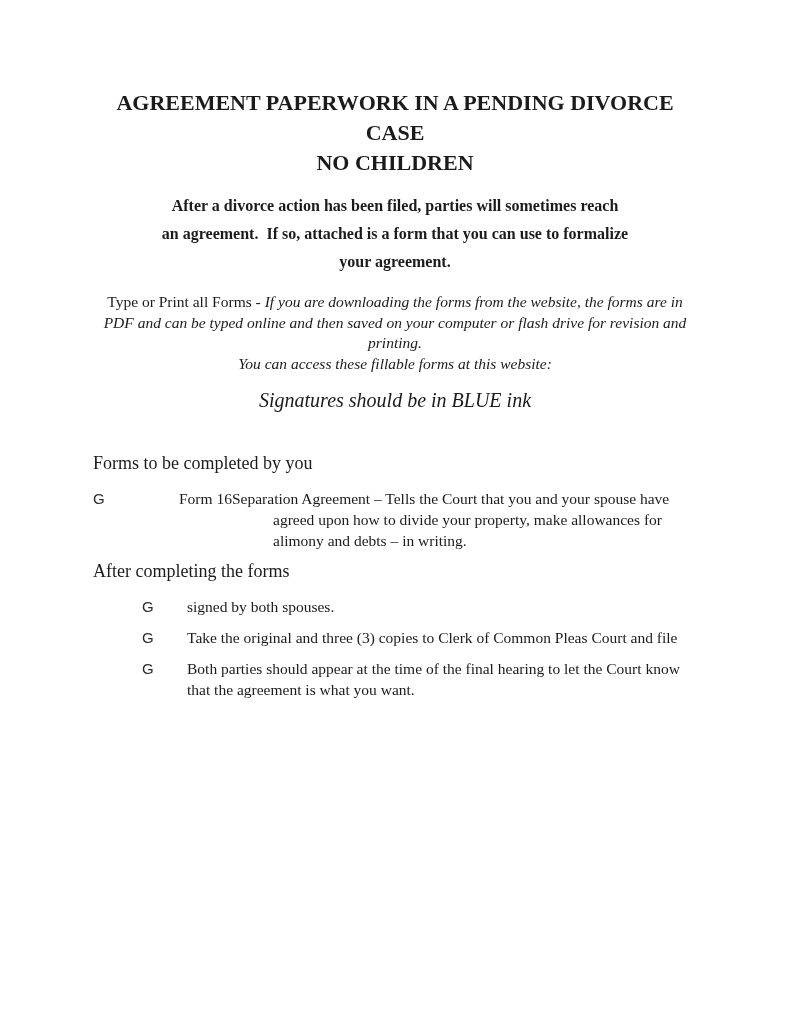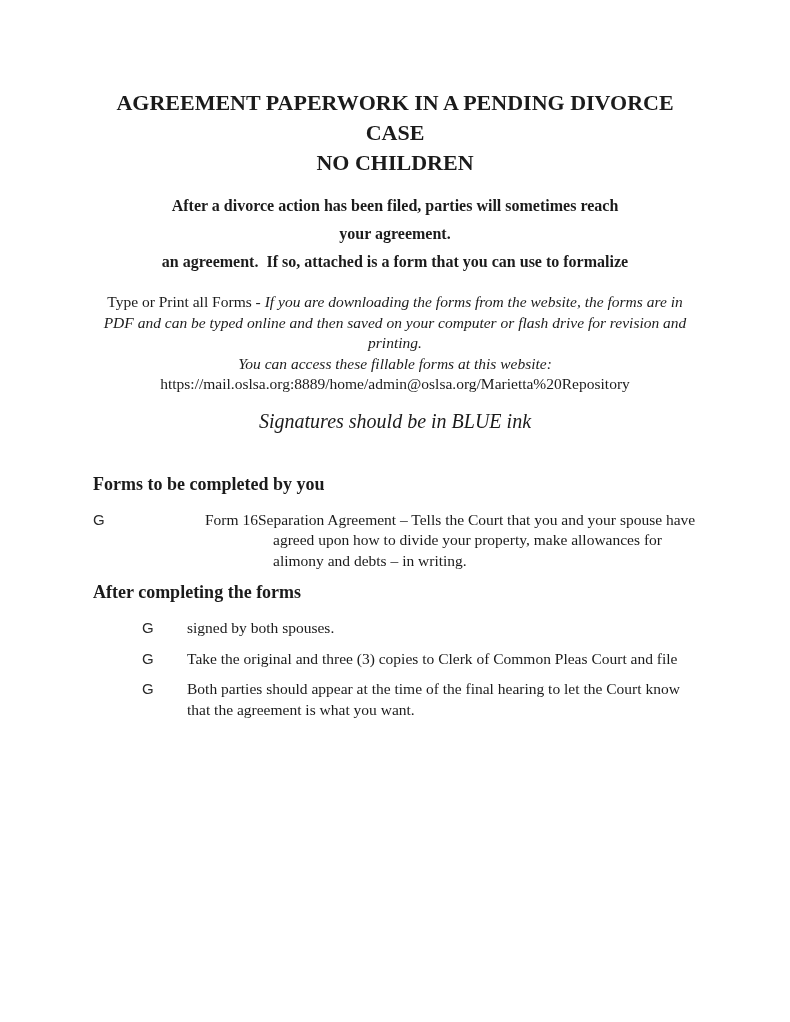--- a/index.html
+++ b/index.html
@@ -47,21 +47,21 @@
   .signature-note {
     margin-top: 13px;
     text-align: center;
     font-style: italic;
     font-size: 20px;
     line-height: 26px;
   }
   .section-heading {
     font-size: 18px;
     line-height: 24px;
-    font-weight: bold;
+    font-weight: normal;
   }
   .sec1 .section-heading { margin-top: 38px; }
   .sec2 .section-heading { margin-top: 8px; }
   .checklist-item {
     position: relative;
     font-size: 15.5px;
     line-height: 20.8px;
   }
   .sec1 .checklist-item { margin-top: 14px; }
   .sec2 .checklist { margin-top: 14px; }
@@ -69,44 +69,43 @@
   .bullet {
     position: absolute;
     top: 0;
     font-family: "Liberation Sans", sans-serif;
     font-size: 15px;
     line-height: 20.8px;
     color: #2a2a2a;
   }
   .sec1 .bullet { left: 0; }
   .sec2 .bullet { left: 49px; }
-  .sec1 .line-first { margin-left: 112px; font-family: Liberation Serif, serif; }
+  .sec1 .line-first { margin-left: 86px; font-family: Liberation Serif, serif; }
   .sec1 .line-wrap  { margin-left: 180px; }
   .sec2 .line       { margin-left: 94px; }
 </style>
 </head>
 <body>
 
 <div class="page">
 
   <div class="title">
     <div>AGREEMENT PAPERWORK IN A PENDING DIVORCE CASE</div>
     <div>NO CHILDREN</div>
   </div>
 
   <div class="intro">
     <div>After a divorce action has been filed, parties will sometimes reach</div>
+    <div>an agreement.  If so, attached is a form that you can use to formalize</div>
     <div>your agreement.</div>
-    <div>an agreement.  If so, attached is a form that you can use to formalize</div>
   </div>
 
   <div class="instructions">
     <div><span class="roman">Type or Print all Forms - </span><span class="italic">If you are downloading the forms from the website, the forms are in PDF and can be typed online and then saved on your computer or flash drive for revision and printing.</span></div>
     <div class="italic">You can access these fillable forms at this website:</div>
-    <div class="roman">https://mail.oslsa.org:8889/home/admin@oslsa.org/Marietta%20Repository</div>
   </div>
 
   <div class="signature-note">Signatures should be in BLUE ink</div>
 
   <div class="sec1">
     <div class="section-heading">Forms to be completed by you</div>
 
     <div class="checklist">
       <div class="checklist-item">
         <span class="bullet">G</span>

